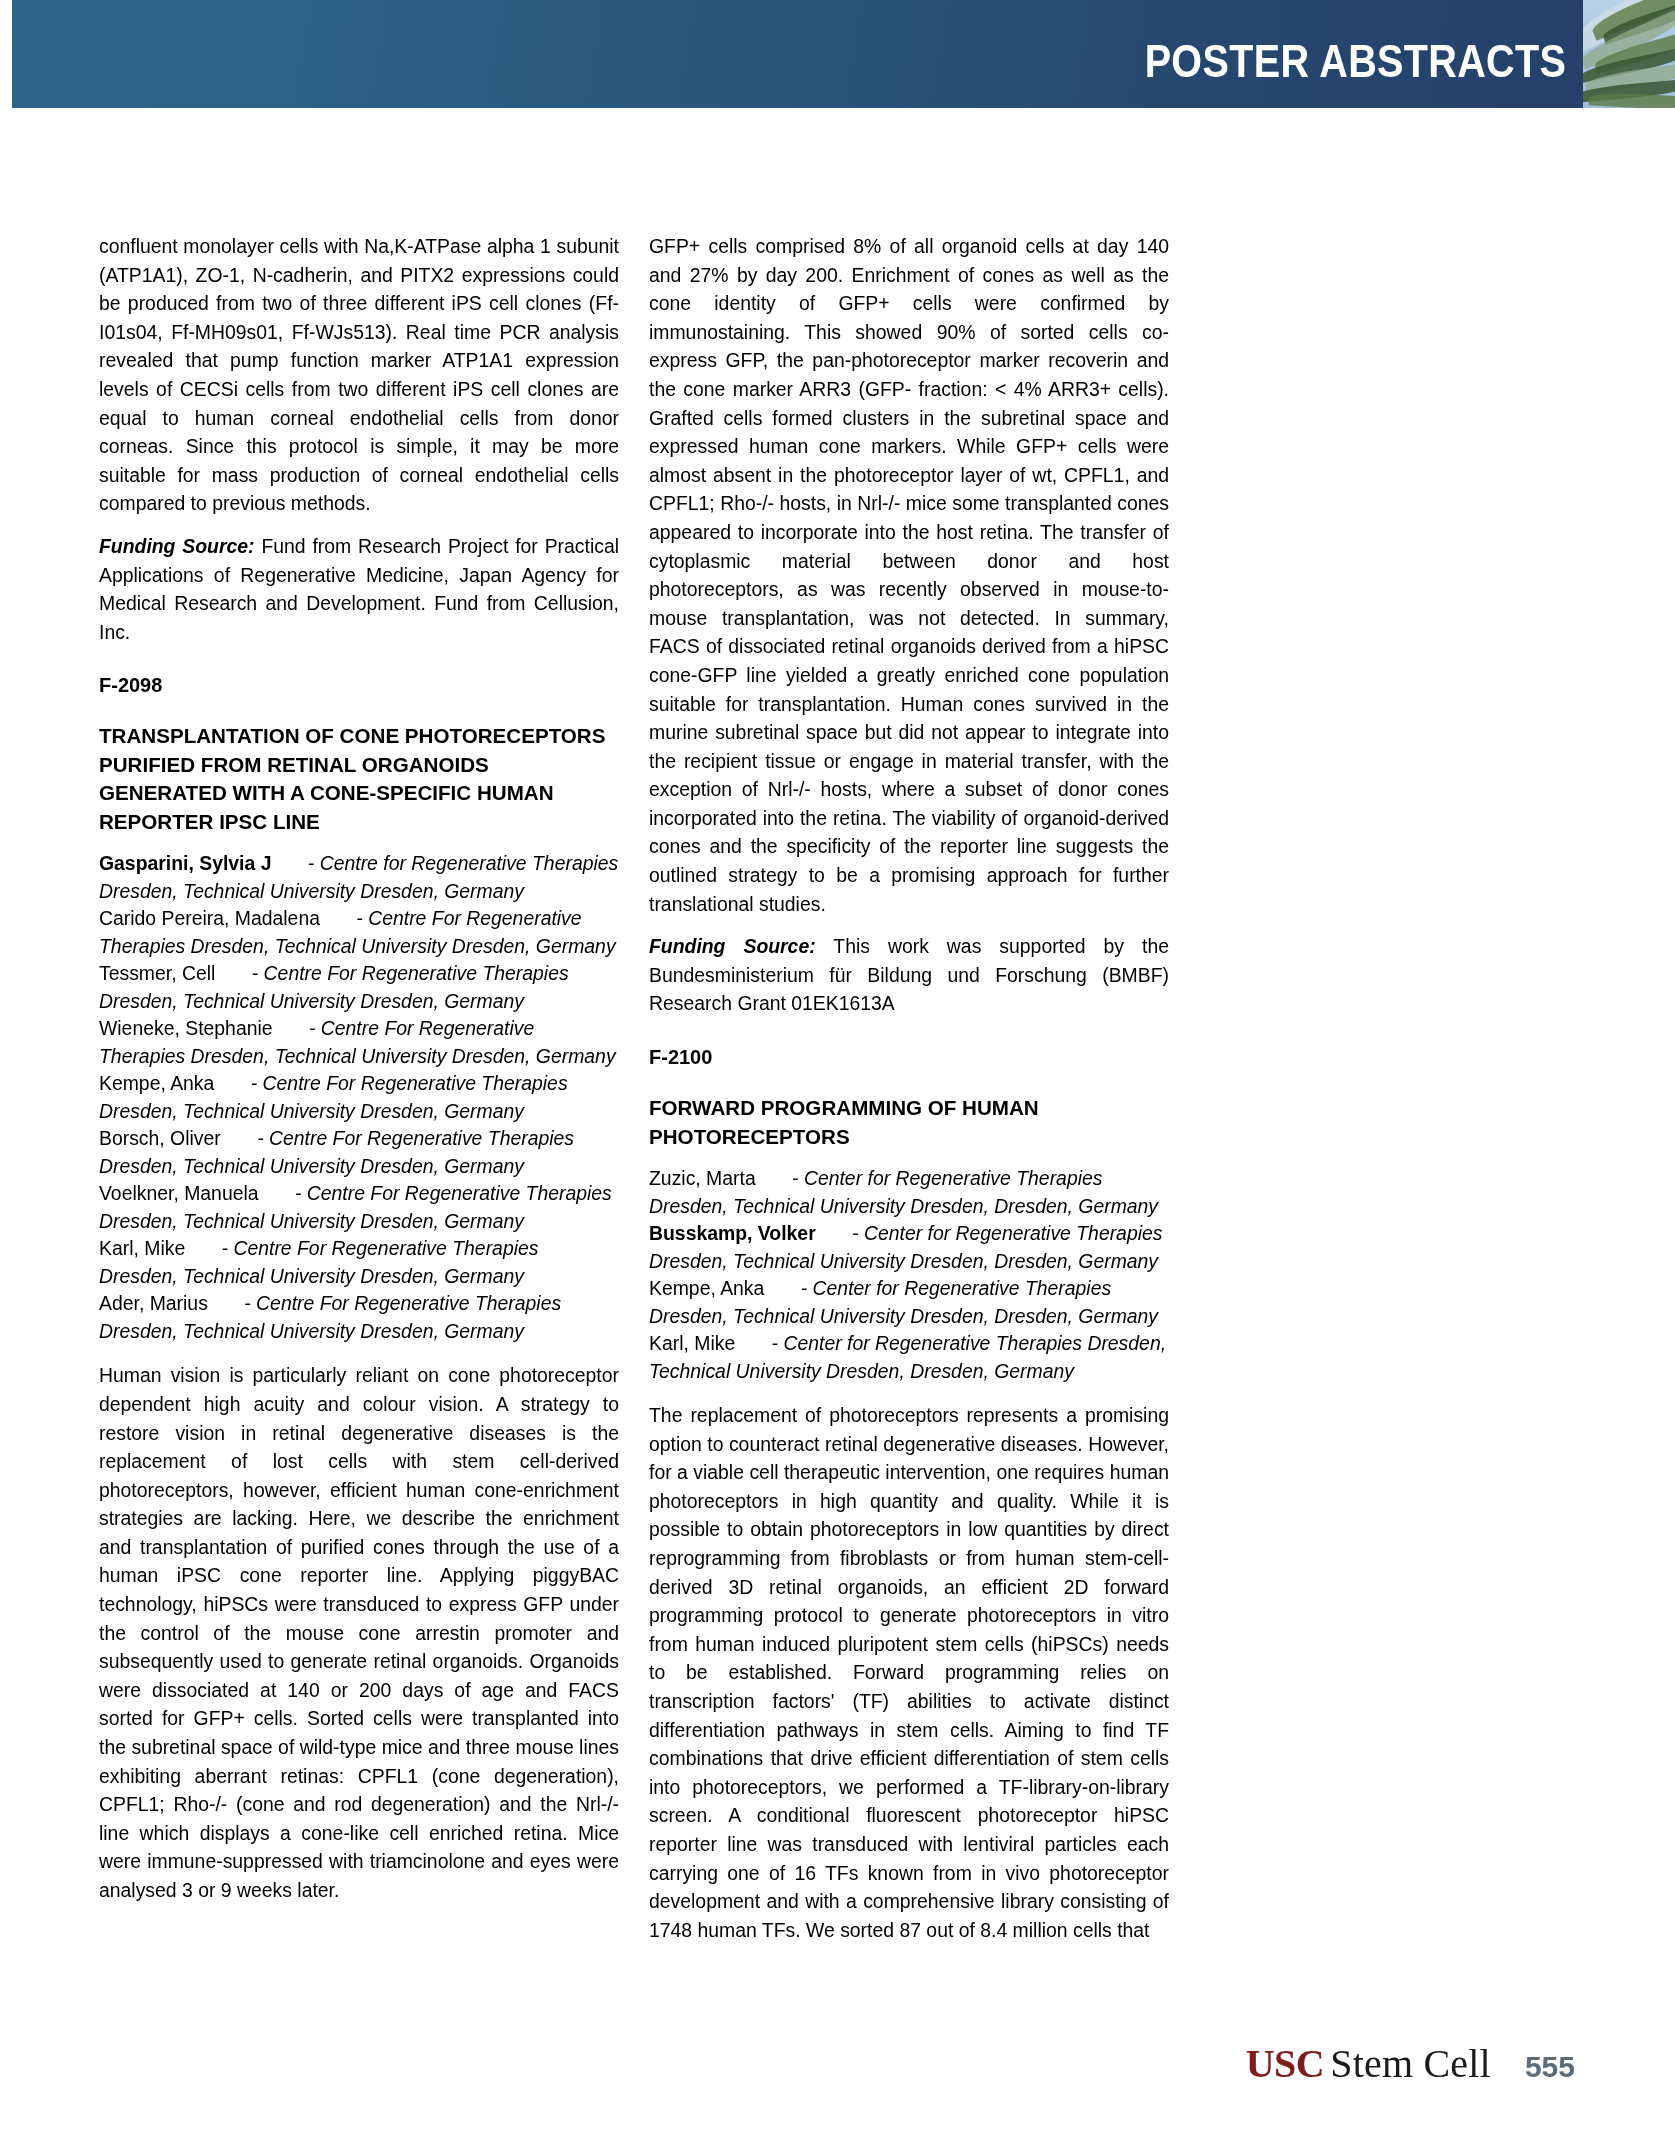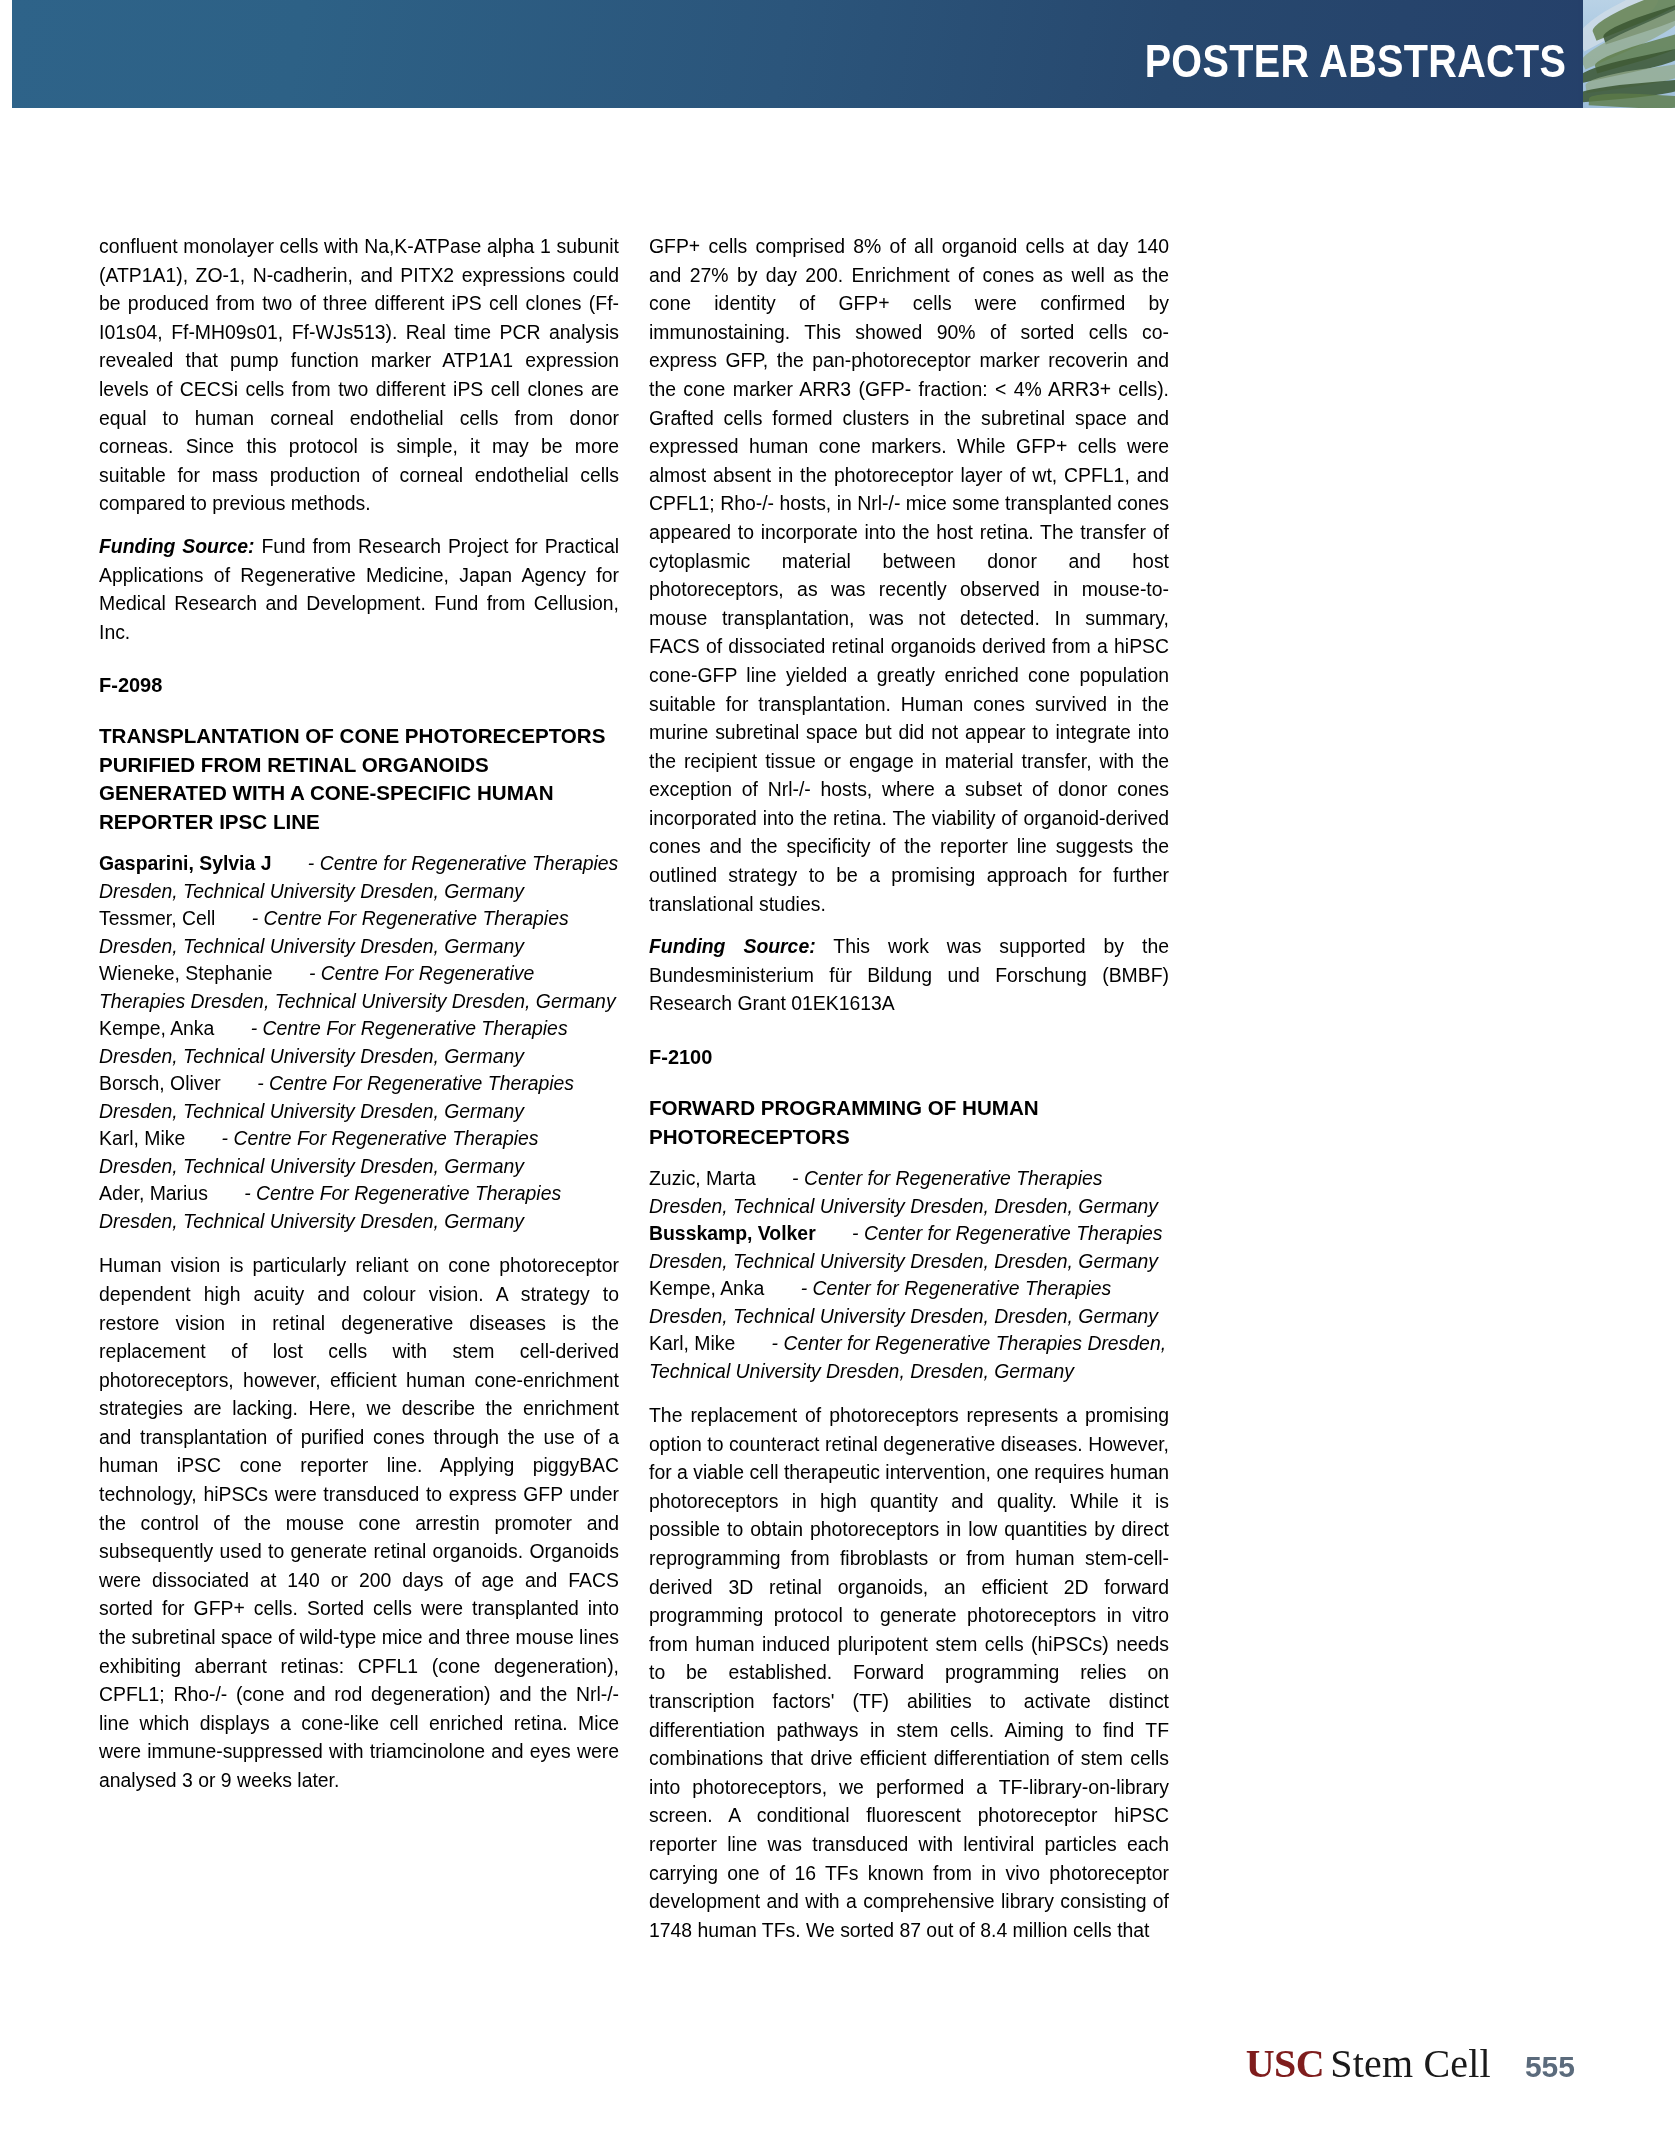--- a/index.html
+++ b/index.html
@@ -188,24 +188,26 @@
     <p class="body">confluent monolayer cells with Na,K-ATPase alpha 1 subunit (ATP1A1), ZO-1, N-cadherin, and PITX2 expressions could be produced from two of three different iPS cell clones (Ff-I01s04, Ff-MH09s01, Ff-WJs513). Real time PCR analysis revealed that pump function marker ATP1A1 expression levels of CECSi cells from two different iPS cell clones are equal to human corneal endothelial cells from donor corneas. Since this protocol is simple, it may be more suitable for mass production of corneal endothelial cells compared to previous methods.</p>
 
     <p class="body"><span class="funding-label">Funding Source:</span><span> Fund from Research Project for Practical Applications of Regenerative Medicine, Japan Agency for Medical Research and Development. Fund from Cellusion, Inc.</span></p>
 
     <p class="abstract-id">F-2098</p>
 
     <h2 class="abstract-title">TRANSPLANTATION OF CONE PHOTORECEPTORS PURIFIED FROM RETINAL ORGANOIDS GENERATED WITH A CONE-SPECIFIC HUMAN REPORTER IPSC LINE</h2>
 
     <div class="authors">
       <span class="author-line"><span class="author-name lead">Gasparini, Sylvia J</span><span class="affil"> - Centre for Regenerative Therapies Dresden, Technical University Dresden, Germany</span></span>
+      <span class="author-line"><span class="author-name">Carido Pereira, Madalena</span><span class="affil"> - Centre For Regenerative Therapies Dresden, Technical University Dresden, Germany</span></span>
       <span class="author-line"><span class="author-name">Tessmer, Cell</span><span class="affil"> - Centre For Regenerative Therapies Dresden, Technical University Dresden, Germany</span></span>
       <span class="author-line"><span class="author-name">Wieneke, Stephanie</span><span class="affil"> - Centre For Regenerative Therapies Dresden, Technical University Dresden, Germany</span></span>
       <span class="author-line"><span class="author-name">Kempe, Anka</span><span class="affil"> - Centre For Regenerative Therapies Dresden, Technical University Dresden, Germany</span></span>
       <span class="author-line"><span class="author-name">Borsch, Oliver</span><span class="affil"> - Centre For Regenerative Therapies Dresden, Technical University Dresden, Germany</span></span>
+      <span class="author-line"><span class="author-name">Voelkner, Manuela</span><span class="affil"> - Centre For Regenerative Therapies Dresden, Technical University Dresden, Germany</span></span>
       <span class="author-line"><span class="author-name">Karl, Mike</span><span class="affil"> - Centre For Regenerative Therapies Dresden, Technical University Dresden, Germany</span></span>
       <span class="author-line"><span class="author-name">Ader, Marius</span><span class="affil"> - Centre For Regenerative Therapies Dresden, Technical University Dresden, Germany</span></span>
     </div>
 
     <p class="body">Human vision is particularly reliant on cone photoreceptor dependent high acuity and colour vision. A strategy to restore vision in retinal degenerative diseases is the replacement of lost cells with stem cell-derived photoreceptors, however, efficient human cone-enrichment strategies are lacking. Here, we describe the enrichment and transplantation of purified cones through the use of a human iPSC cone reporter line. Applying piggyBAC technology, hiPSCs were transduced to express GFP under the control of the mouse cone arrestin promoter and subsequently used to generate retinal organoids. Organoids were dissociated at 140 or 200 days of age and FACS sorted for GFP+ cells. Sorted cells were transplanted into the subretinal space of wild-type mice and three mouse lines exhibiting aberrant retinas: CPFL1 (cone degeneration), CPFL1; Rho-/- (cone and rod degeneration) and the Nrl-/- line which displays a cone-like cell enriched retina. Mice were immune-suppressed with triamcinolone and eyes were analysed 3 or 9 weeks later.</p>
   </div>
 
   <div class="col col-right">
 
     <p class="body">GFP+ cells comprised 8% of all organoid cells at day 140 and 27% by day 200. Enrichment of cones as well as the cone identity of GFP+ cells were confirmed by immunostaining. This showed 90% of sorted cells co-express GFP, the pan-photoreceptor marker recoverin and the cone marker ARR3 (GFP- fraction: &lt; 4% ARR3+ cells). Grafted cells formed clusters in the subretinal space and expressed human cone markers. While GFP+ cells were almost absent in the photoreceptor layer of wt, CPFL1, and CPFL1; Rho-/- hosts, in Nrl-/- mice some transplanted cones appeared to incorporate into the host retina. The transfer of cytoplasmic material between donor and host photoreceptors, as was recently observed in mouse-to-mouse transplantation, was not detected. In summary, FACS of dissociated retinal organoids derived from a hiPSC cone-GFP line yielded a greatly enriched cone population suitable for transplantation. Human cones survived in the murine subretinal space but did not appear to integrate into the recipient tissue or engage in material transfer, with the exception of Nrl-/- hosts, where a subset of donor cones incorporated into the retina. The viability of organoid-derived cones and the specificity of the reporter line suggests the outlined strategy to be a promising approach for further translational studies.</p>

